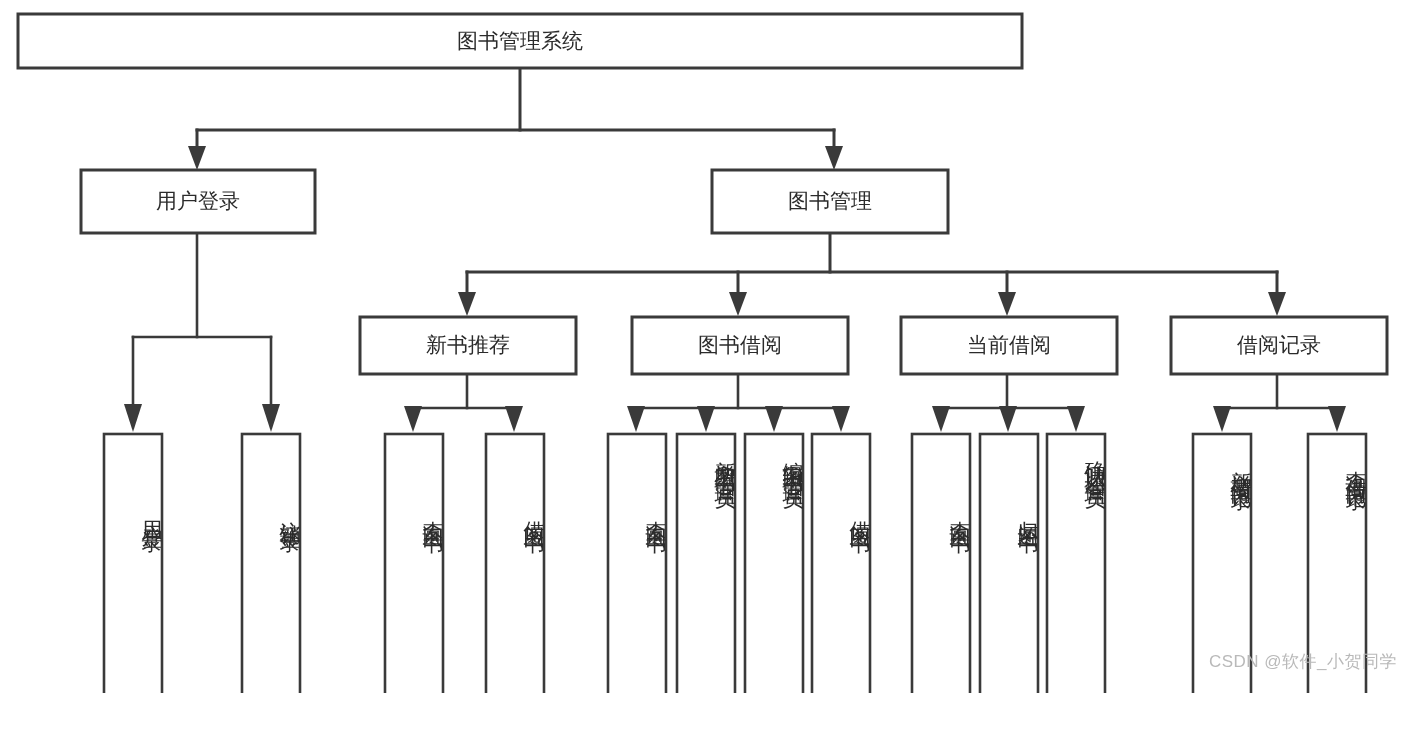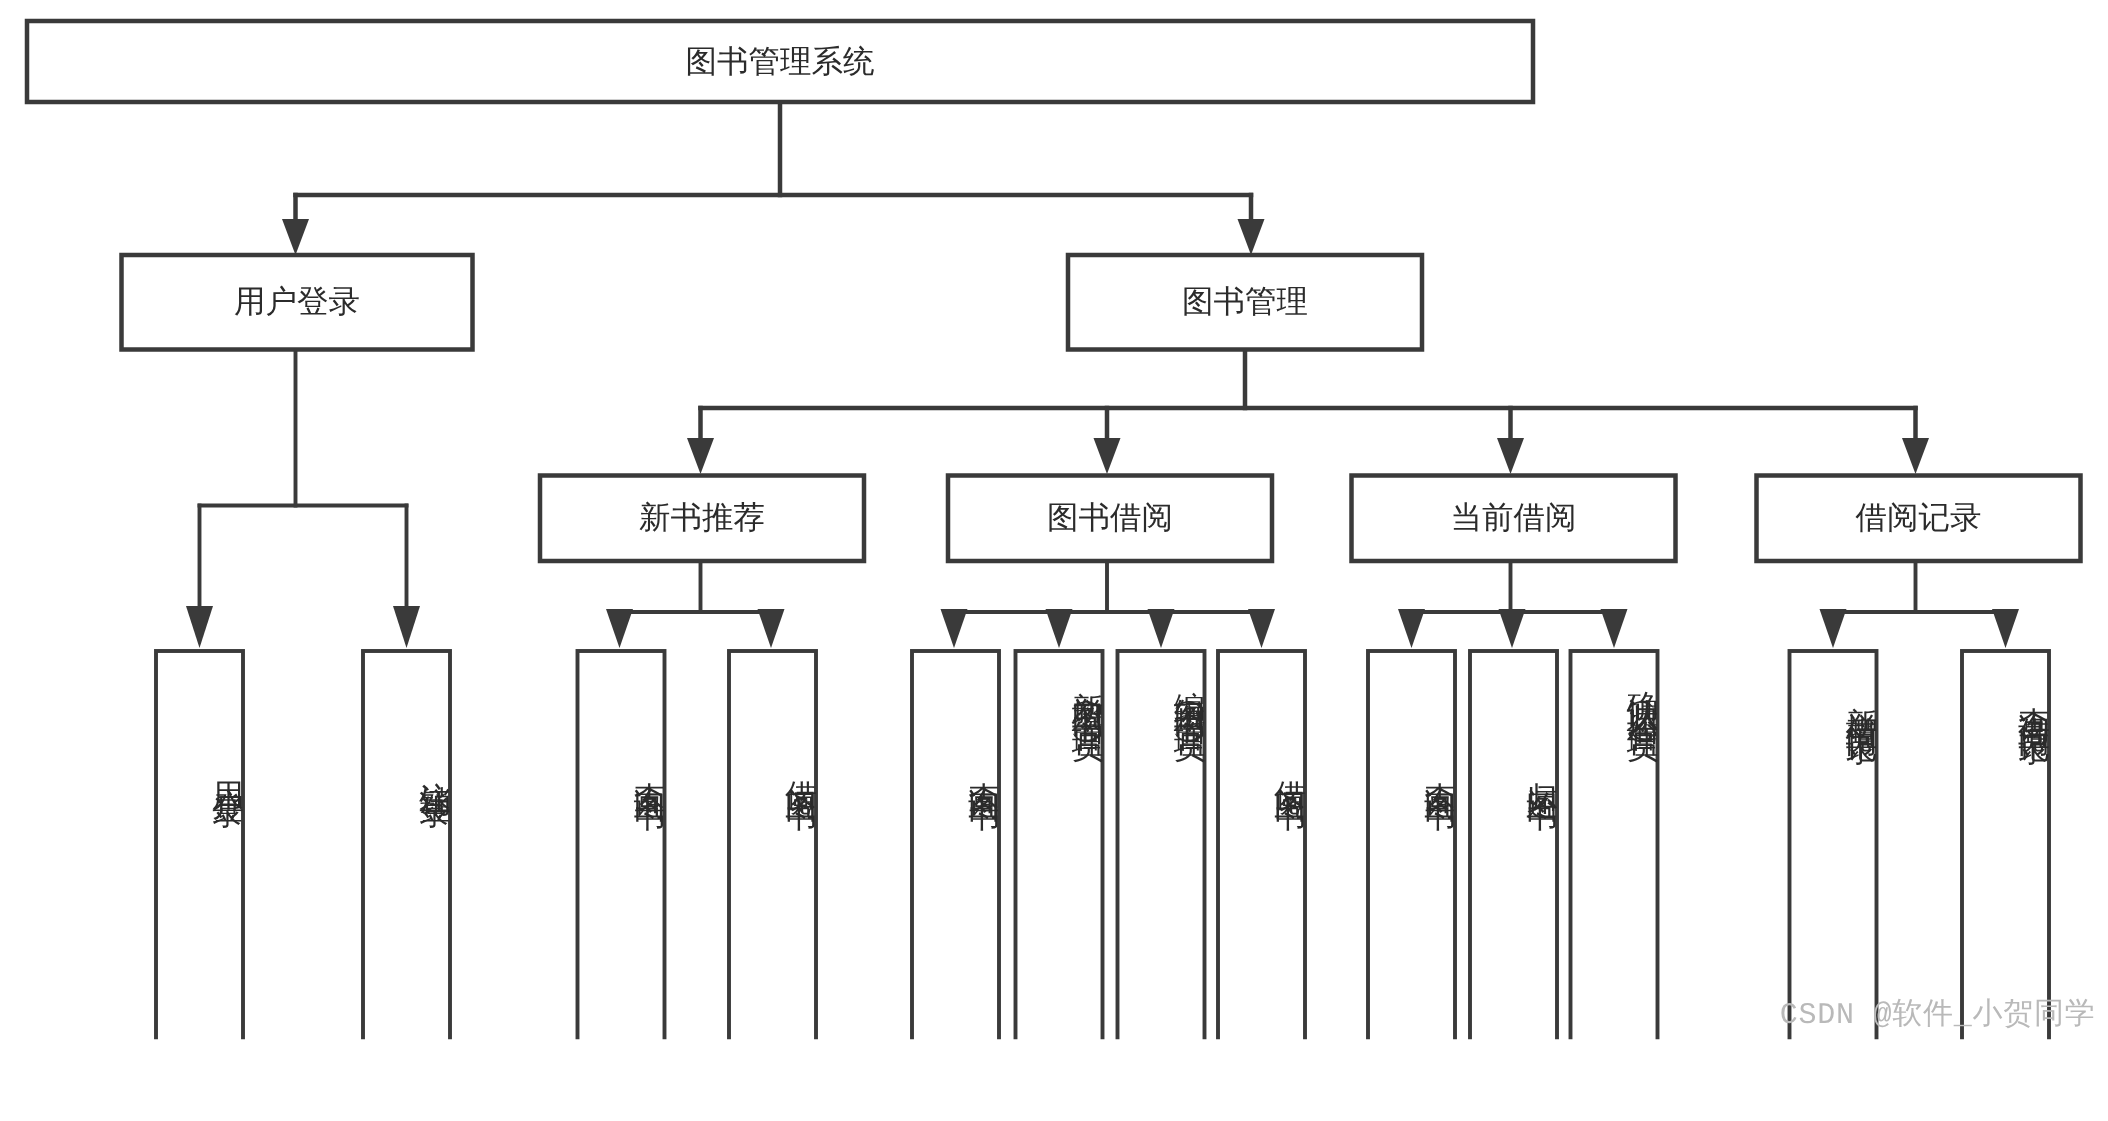--- a/index.html
+++ b/index.html
@@ -62,23 +62,23 @@
     text-orientation: upright;
     letter-spacing: 4px;
     line-height: 1;
     white-space: nowrap;
     text-align: center;
     pointer-events: none;
   }
   .watermark {
     position: absolute;
     right: 8px;
-    bottom: 4px;
-    font-family: Liberation Mono, monospace;
-    font-size: 20px;
+    bottom: 20px;
+    font-family: Liberation Sans, sans-serif;
+    font-size: 17px;
     color: #b9b9b9;
     letter-spacing: 0.5px;
     white-space: nowrap;
   }
 </style>
 </head>
 <body>
 
 <div id="diagram-root">
 

